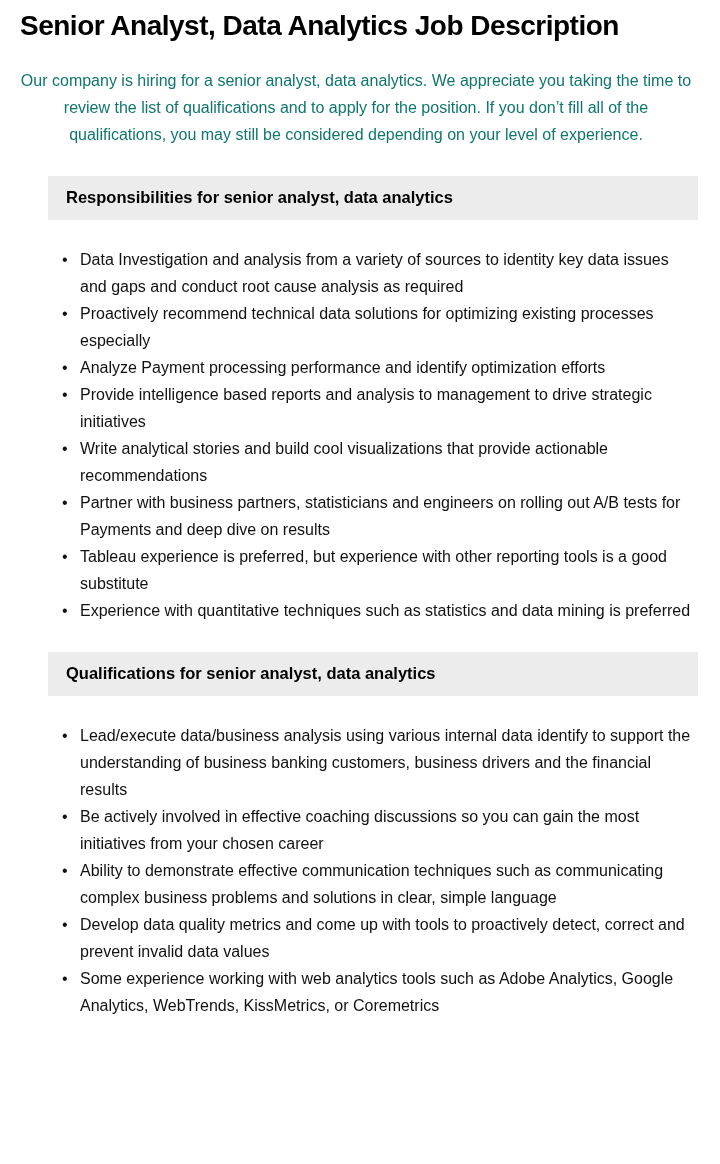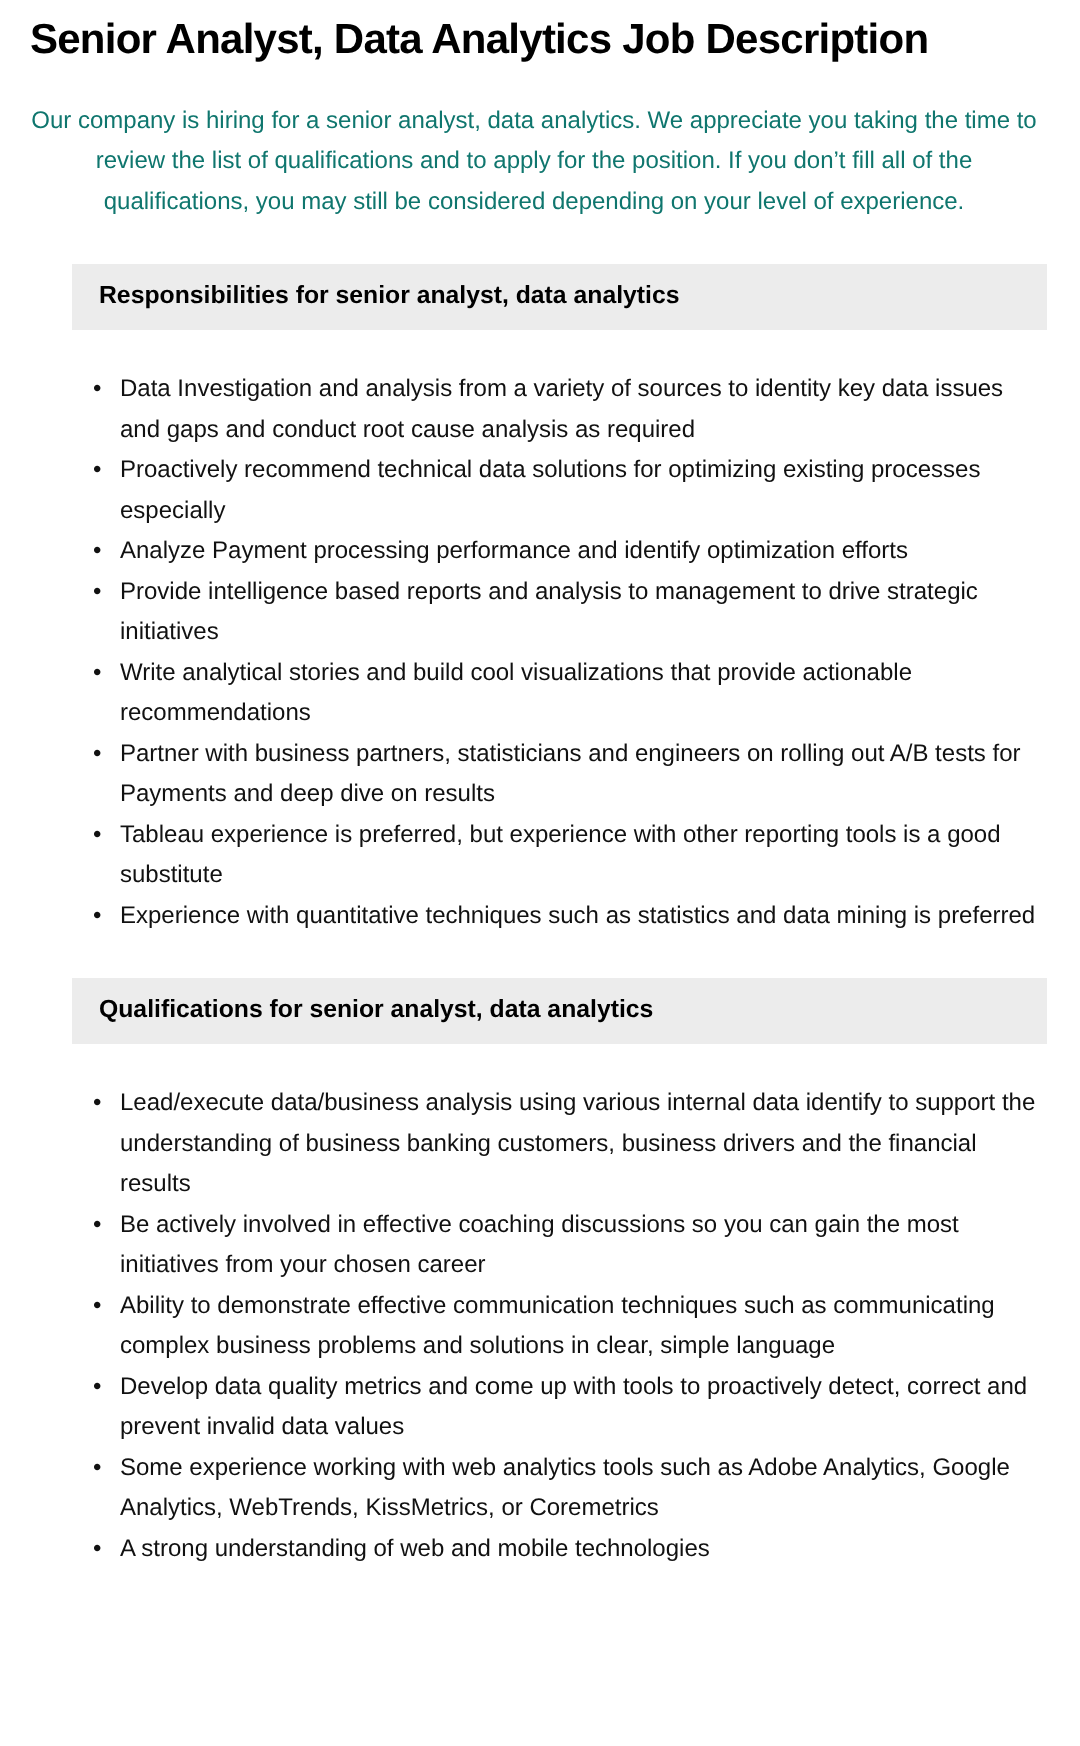--- a/index.html
+++ b/index.html
@@ -86,16 +86,15 @@
   </ul>
 
   <div class="section-header">Qualifications for senior analyst, data analytics</div>
 
   <ul class="bullet-list">
     <li>Lead/execute data/business analysis using various internal data identify to support the understanding of business banking customers, business drivers and the financial results</li>
     <li>Be actively involved in effective coaching discussions so you can gain the most initiatives from your chosen career</li>
     <li>Ability to demonstrate effective communication techniques such as communicating complex business problems and solutions in clear, simple language</li>
     <li>Develop data quality metrics and come up with tools to proactively detect, correct and prevent invalid data values</li>
     <li>Some experience working with web analytics tools such as Adobe Analytics, Google Analytics, WebTrends, KissMetrics, or Coremetrics</li>
-    <li>A strong understanding of web and mobile technologies</li>
   </ul>
 
 </div>
 
 </body></html>

